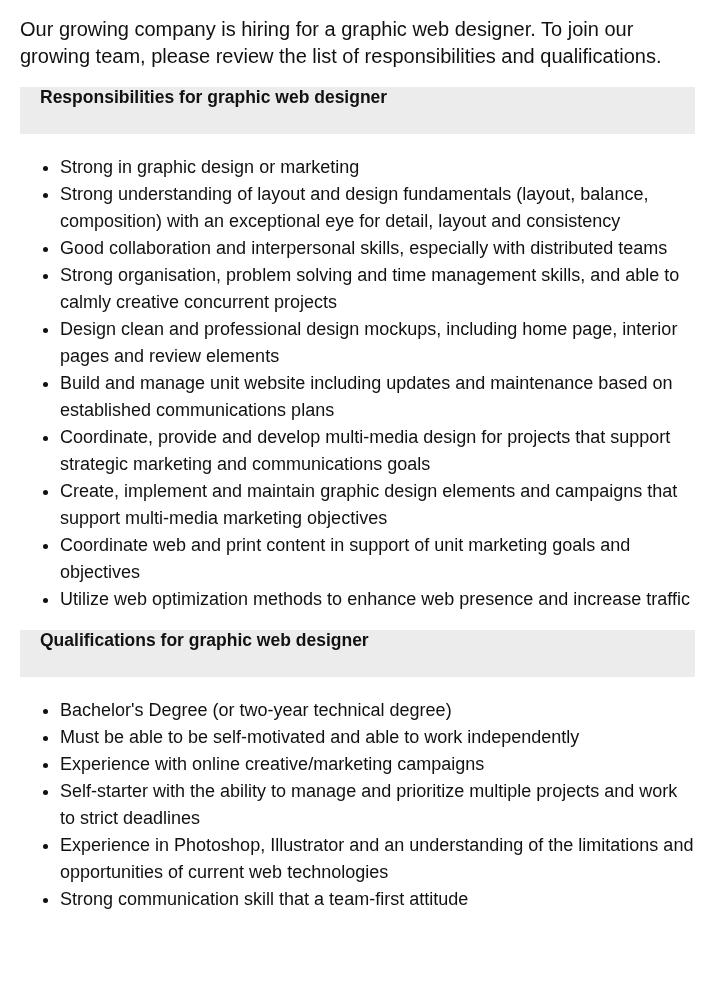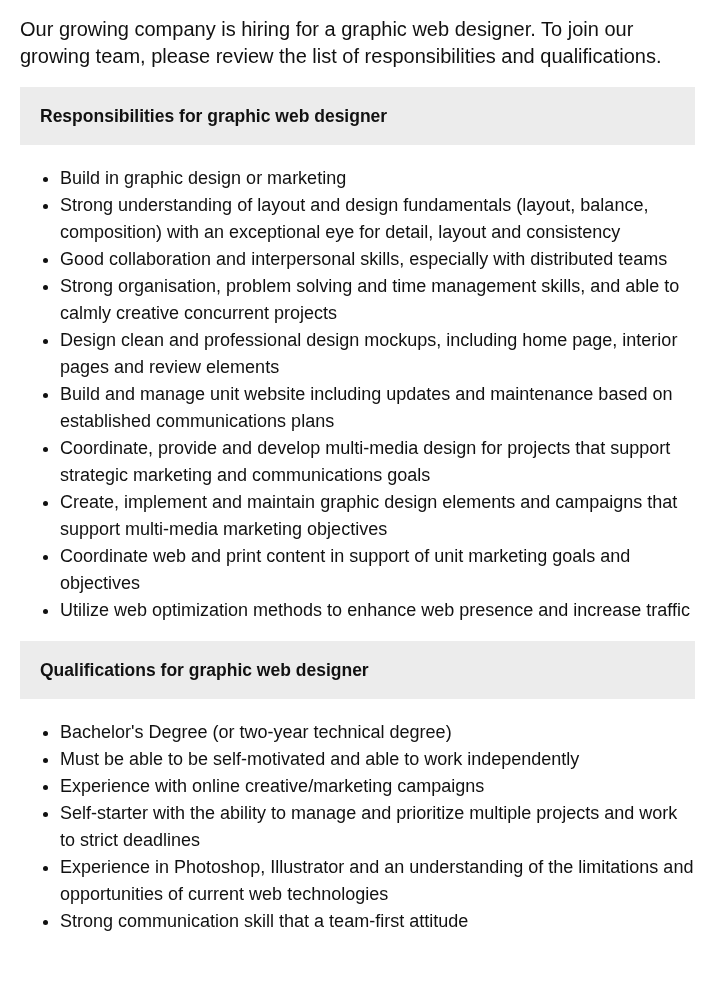--- a/index.html
+++ b/index.html
@@ -15,22 +15,22 @@
       text-align: center; letter-spacing: 0.1px;
       color: #000;
     }
     .intro {
       margin: 16px 0 0 0;
       font-size: 20px; line-height: 27px;
     }
     .section-header {
       margin-top: 17px;
       background: #ececec;
-      height: 58px;
-      display: flex; align-items: center;
+      height: 47px;
+      display: flex; 
       padding-left: 20px;
       font-size: 17.5px; font-weight: bold;
       color: #111;
     }
     ul {
       margin: 20px 0 0 0;
       padding: 0 0 0 40px;
       font-size: 18px; line-height: 27px;
     }
     ul li { padding-left: 0; }
@@ -39,21 +39,21 @@
 </head>
 <body>
 
 <div class="page">
   <p class="intro">Our growing company is hiring for a graphic web designer. To join our growing team, please review the list of responsibilities and qualifications.</p>
 
   <div class="section-header">
     <span>Responsibilities for graphic web designer</span>
   </div>
   <ul>
-    <li>Build in graphic design or marketing</li>
+    <li>Strong in graphic design or marketing</li>
     <li>Strong understanding of layout and design fundamentals (layout, balance, composition) with an exceptional eye for detail, layout and consistency</li>
     <li>Good collaboration and interpersonal skills, especially with distributed teams</li>
     <li>Strong organisation, problem solving and time management skills, and able to calmly creative concurrent projects</li>
     <li>Design clean and professional design mockups, including home page, interior pages and review elements</li>
     <li>Build and manage unit website including updates and maintenance based on established communications plans</li>
     <li>Coordinate, provide and develop multi-media design for projects that support strategic marketing and communications goals</li>
     <li>Create, implement and maintain graphic design elements and campaigns that support multi-media marketing objectives</li>
     <li>Coordinate web and print content in support of unit marketing goals and objectives</li>
     <li>Utilize web optimization methods to enhance web presence and increase traffic</li>
   </ul>

